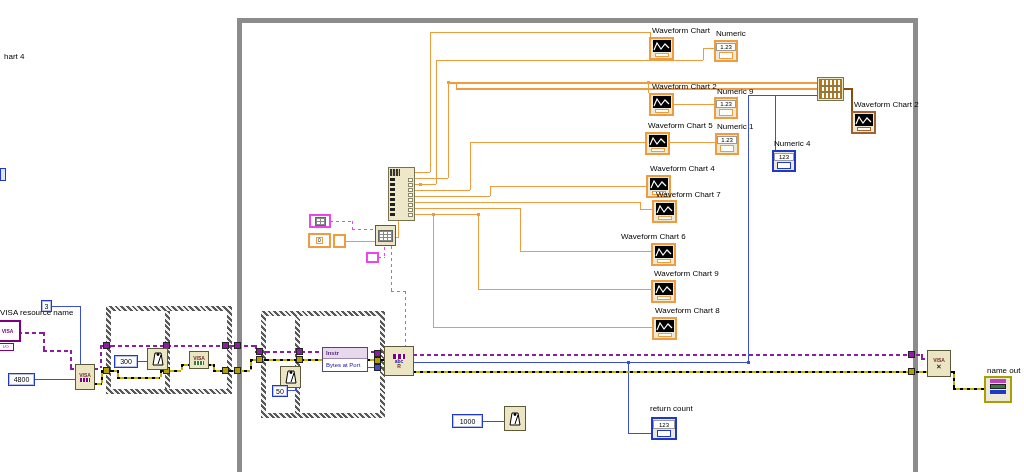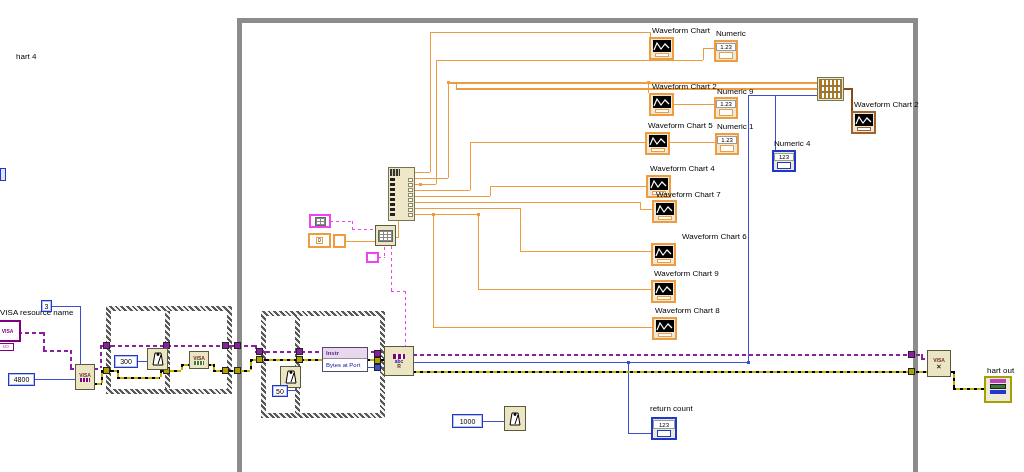--- a/index.html
+++ b/index.html
@@ -207,21 +207,21 @@
       <div class="tun" style="left: 374px; top: 364px; background: rgb(59, 80, 204);"></div>
       <div class="dot" style="left: 447px; top: 81px; background: rgb(239, 155, 64);"></div>
       <div class="dot" style="left: 647px; top: 81px; background: rgb(239, 155, 64);"></div>
       <div class="dot" style="left: 419px; top: 183px; background: rgb(239, 155, 64);"></div>
       <div class="dot" style="left: 432px; top: 213px; background: rgb(239, 155, 64);"></div>
       <div class="dot" style="left: 477px; top: 213px; background: rgb(239, 155, 64);"></div>
       <div class="dot" style="left: 627px; top: 361px; background: rgb(59, 80, 204);"></div>
       <div class="dot" style="left: 747px; top: 361px; background: rgb(59, 80, 204);"></div>
     </div>
 
-  <div class="lbl" style="left:16px;top:52px">hart 4</div>
+  <div class="lbl" style="left:4px;top:52px">hart 4</div>
   <div style="position:absolute;left:0;top:168px;width:4px;height:11px;border:1px solid #2038c8;background:#dfe4ff"></div>
 
   <div class="lbl" style="left:0;top:308px">VISA resource name</div>
   <div class="node visactl" style="left:-6px;top:320px;width:27px;height:22px">
     <span>VISA</span>
   </div>
   <div class="node" style="left:-2px;top:343px;width:16px;height:8px;border:1px solid #800080;background:#fff;font-size:4px;line-height:6px;text-align:center;color:#800080">I/O</div>
 
   <div class="const c-blue" style="left:41px;top:300px;width:11px;height:12px">3</div>
   <div class="const c-blue" style="left:8px;top:373px;width:27px;height:13px">4800</div>
@@ -350,21 +350,21 @@
   </div>
   <div class="lbl" style="left:656px;top:190px">Waveform Chart 7</div>
   <div class="ind wf b-or" style="left:652px;top:200px;width:25px;height:23px">
     <div class="screen">
         <svg width="18" height="12" viewBox="0 0 18 12">
           <polyline points="1,10 4,3 8,9 12,4 16,8" fill="none" stroke="#fff" stroke-width="1.2"></polyline>
         </svg>
       </div>
     <div class="tag t-or"></div>
   </div>
-  <div class="lbl" style="left:682px;top:232px">Waveform Chart 6</div>
+  <div class="lbl" style="left:621px;top:232px">Waveform Chart 6</div>
   <div class="ind wf b-or" style="left:651px;top:243px;width:25px;height:23px">
     <div class="screen">
         <svg width="18" height="12" viewBox="0 0 18 12">
           <polyline points="1,10 4,3 8,9 12,4 16,8" fill="none" stroke="#fff" stroke-width="1.2"></polyline>
         </svg>
       </div>
     <div class="tag t-or"></div>
   </div>
   <div class="lbl" style="left:654px;top:269px">Waveform Chart 9</div>
   <div class="ind wf b-or" style="left:651px;top:280px;width:25px;height:23px">
@@ -432,20 +432,20 @@
   <div class="lbl" style="left:650px;top:404px">return count</div>
   <div class="ind b-bl" style="left:651px;top:417px;width:26px;height:23px">
     <div class="face">123</div>
       <div class="tag t-bl"></div>
   </div>
 
   <div class="node vi" style="left:927px;top:350px;width:24px;height:27px">
     <span class="vtx">VISA</span>
     <span style="font-size:7px;line-height:7px">✕</span>
   </div>
-  <div class="lbl" style="left:987px;top:366px">hart out</div>
+  <div class="lbl" style="left:987px;top:366px">name out</div>
   <div class="node errout" style="left:984px;top:376px;width:28px;height:27px">
     <div class="b1"></div>
     <div class="b2"></div>
     <div class="b3"></div>
   </div>
 
 </div>
 
 </body></html>

